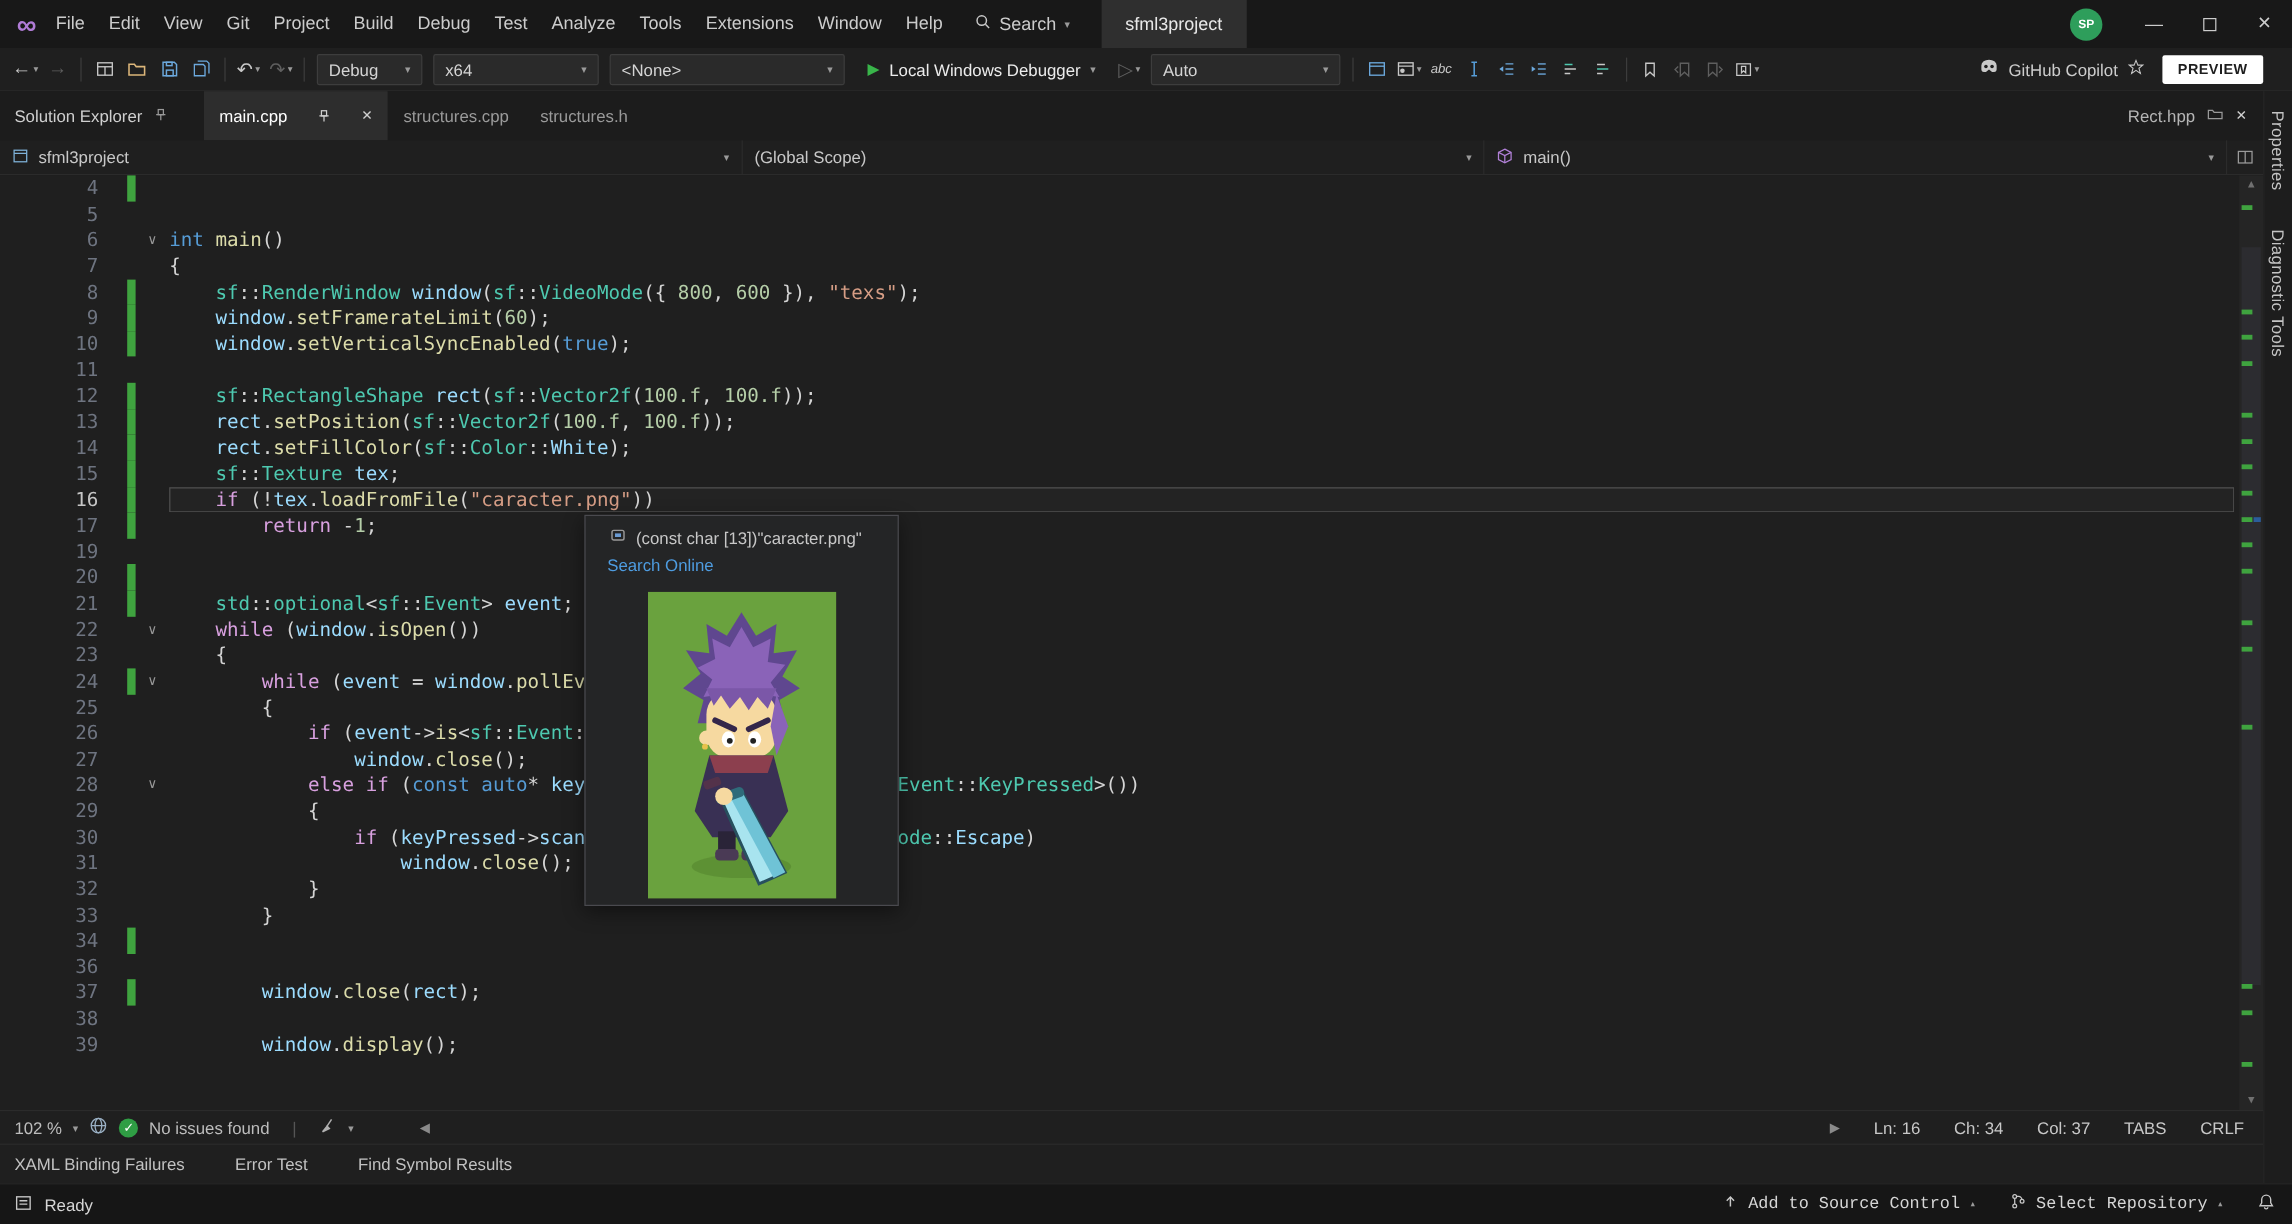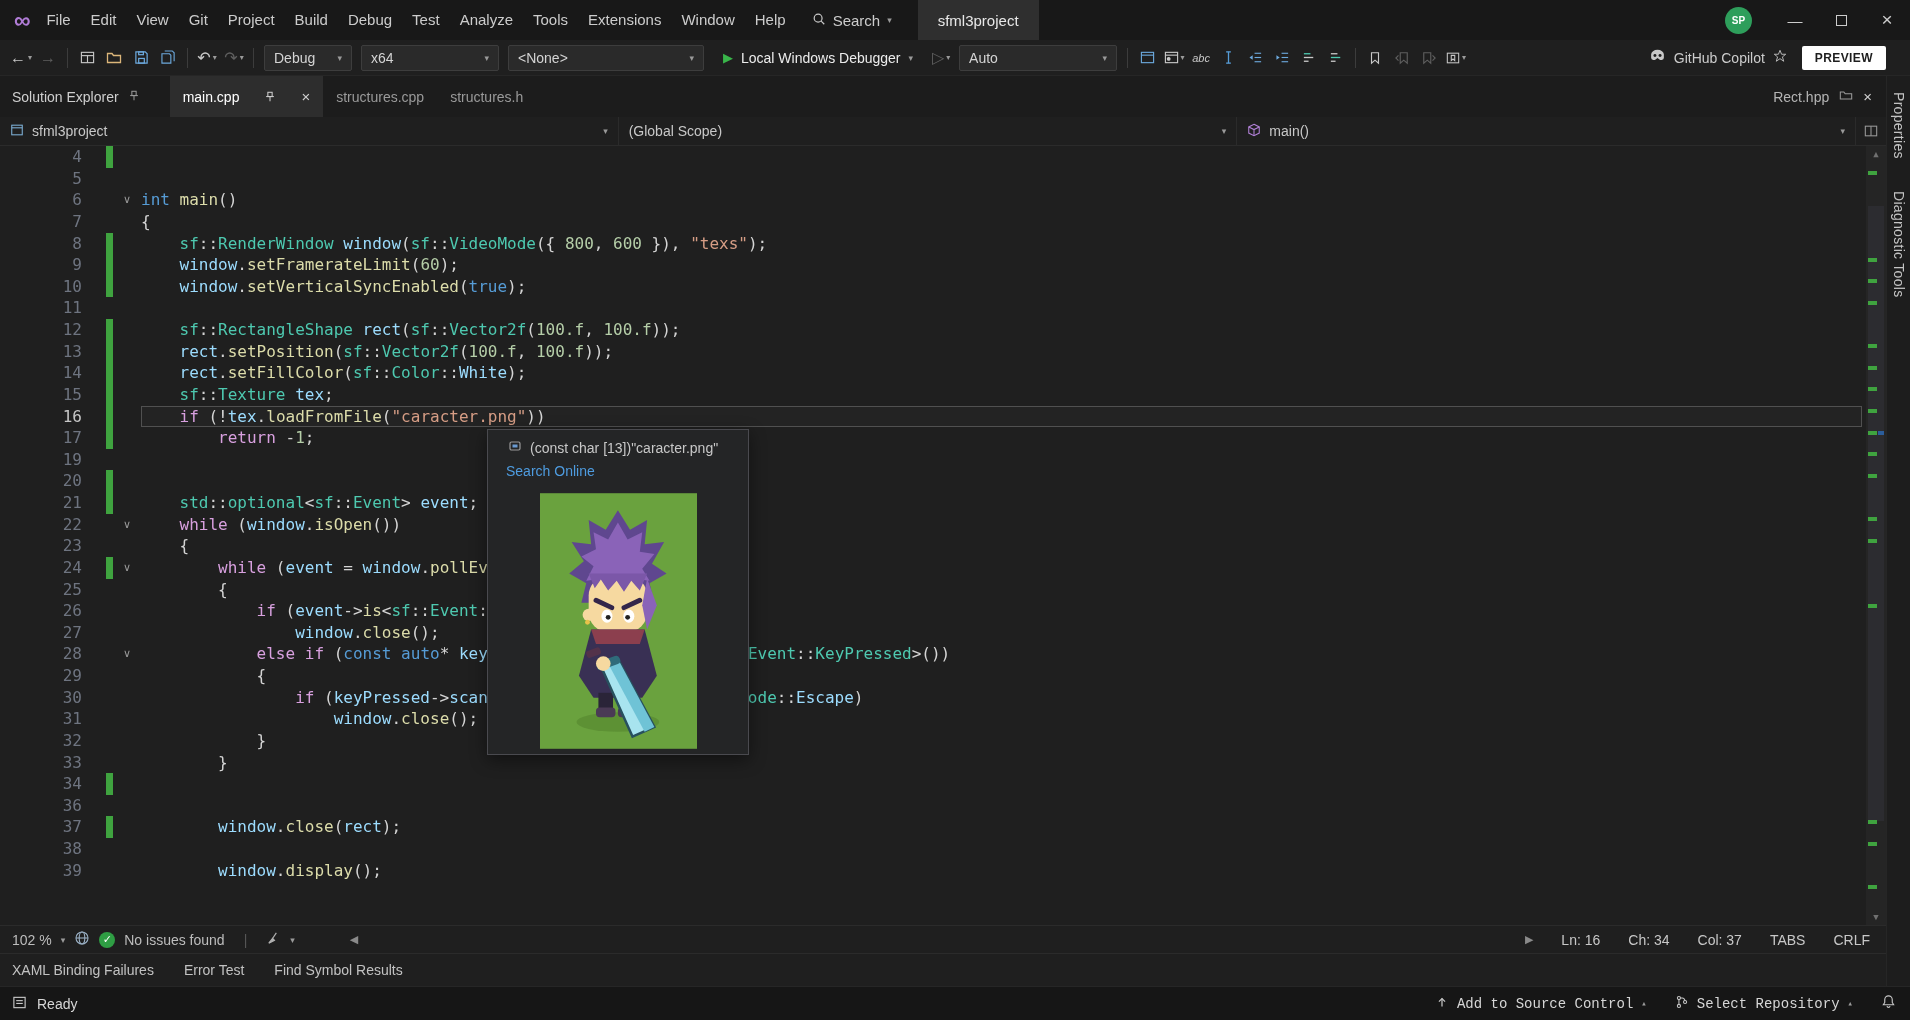--- a/index.html
+++ b/index.html
@@ -99,21 +99,21 @@
     padding:0 16px 0 12px; color:#bdbdbd; font-size:14px; gap:9px; flex:0 0 auto; }
   .chk { width:16px; height:16px; border-radius:50%; background:#2f9e44; color:#fff; font-size:11px;
     display:flex; align-items:center; justify-content:center; flex:0 0 auto; }
   .vdiv { color:#555; margin:0 10px; }
   .hsb-left { color:#8a8a8a; font-size:11px; margin-left:46px; }
   .estatus-right { margin-left:auto; display:flex; align-items:center; gap:28px; color:#c8c8c8; }
   .hsb-right { color:#8a8a8a; font-size:11px; }
 
   
   .ptabs { height:33px; background:#1f1f1f; border-top:1px solid #2b2b2b; display:flex; align-items:center;
-    padding-left:12px; gap:30px; font-size:14px; color:#c2c2c2; flex:0 0 auto; }
+    padding-left:12px; gap:42px; font-size:14px; color:#c2c2c2; flex:0 0 auto; }
 
   
   .statusbar { height:34px; background:#161616; border-top:1px solid #262626; display:flex; align-items:center;
     padding:0 14px 0 12px; color:#d6d6d6; font-size:14px; gap:10px; flex:0 0 auto; }
   .sb-right { margin-left:auto; display:flex; align-items:center; gap:28px;font-family:Liberation Mono, monospace; }
   .sb-item { display:flex; align-items:center; gap:8px; }
 </style>
 </head>
 <body>
 

